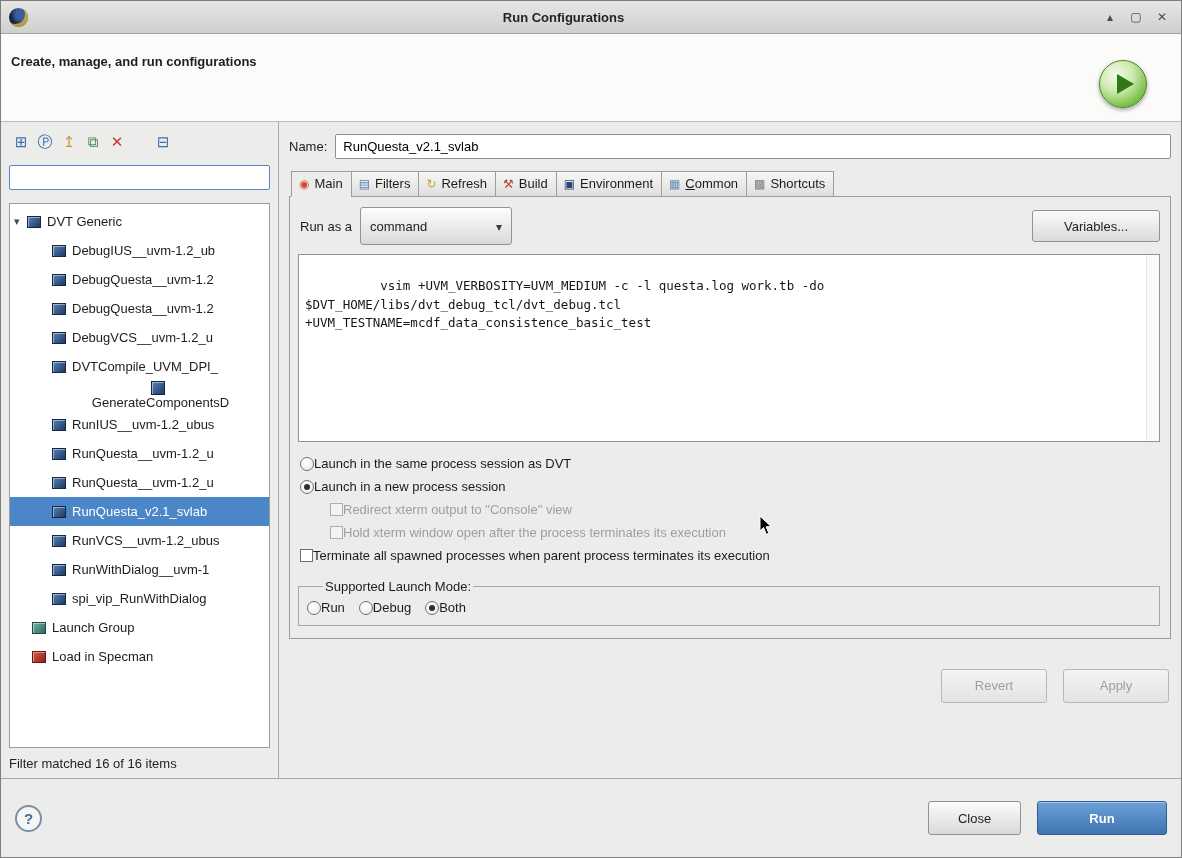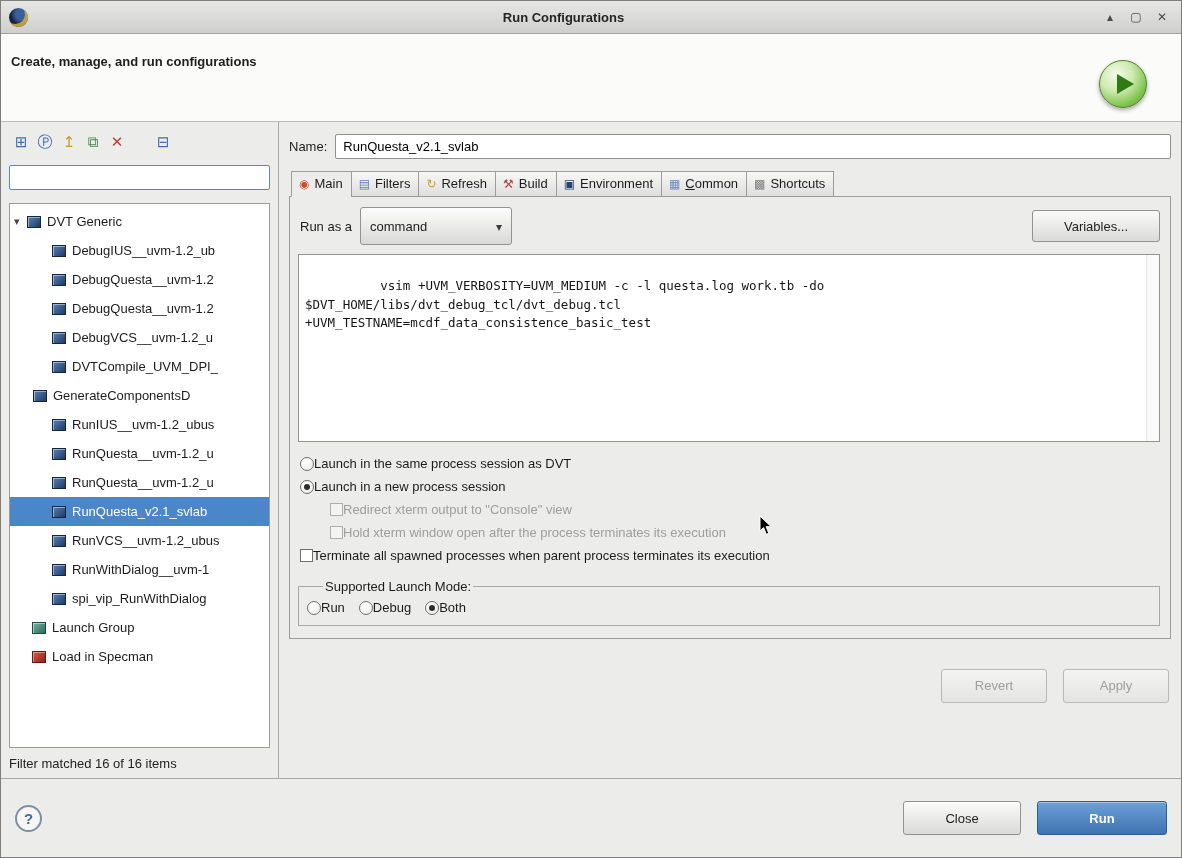--- a/index.html
+++ b/index.html
@@ -111,21 +111,21 @@
 
   .revert-apply { display:flex; justify-content:flex-end; gap:16px; margin-top:30px; padding-right:2px; }
   .revert-apply .btn { width:106px; height:34px; }
 
   
   .footer { height:78px; flex:0 0 78px; display:flex; align-items:center; padding:0 14px; }
   .help-circle { width:27px; height:27px; border-radius:50%; border:2px solid #7a8fa5;
     display:flex; align-items:center; justify-content:center; color:#3e6e9e; font-weight:bold;
     font-size:15px; margin-right:auto; background:#f6f6f5; }
   .footer .btn { height:34px; }
-  .close-btn { width:118px; margin-right:16px; }
+  .close-btn { width:93px; margin-right:16px; }
   .run-btn { width:130px; color:#ffffff; border:1px solid #2e5c95;
     background:linear-gradient(#6ba0d8,#3f74b2); font-weight:bold;
     box-shadow:inset 0 1px 0 rgba(255,255,255,.4); }
 
   
   .cursor { position:absolute; left:758px; top:514px; z-index:50; pointer-events:none; }
 </style>
 </head>
 <body>
 
@@ -179,21 +179,21 @@
             <span class="tlabel">DebugQuesta__uvm-1.2</span>
           </div>
           <div class="trow" style="padding-left: 42px;">
             <span class="nicon ic-config"></span>
             <span class="tlabel">DebugVCS__uvm-1.2_u</span>
           </div>
           <div class="trow" style="padding-left: 42px;">
             <span class="nicon ic-config"></span>
             <span class="tlabel">DVTCompile_UVM_DPI_</span>
           </div>
-          <div class="trow" style="padding-left: 23px;">
+          <div class="trow" style="padding-left: 42px; flex-direction: column;">
             <span class="nicon ic-config"></span>
             <span class="tlabel">GenerateComponentsD</span>
           </div>
           <div class="trow" style="padding-left: 42px;">
             <span class="nicon ic-config"></span>
             <span class="tlabel">RunIUS__uvm-1.2_ubus</span>
           </div>
           <div class="trow" style="padding-left: 42px;">
             <span class="nicon ic-config"></span>
             <span class="tlabel">RunQuesta__uvm-1.2_u</span>

